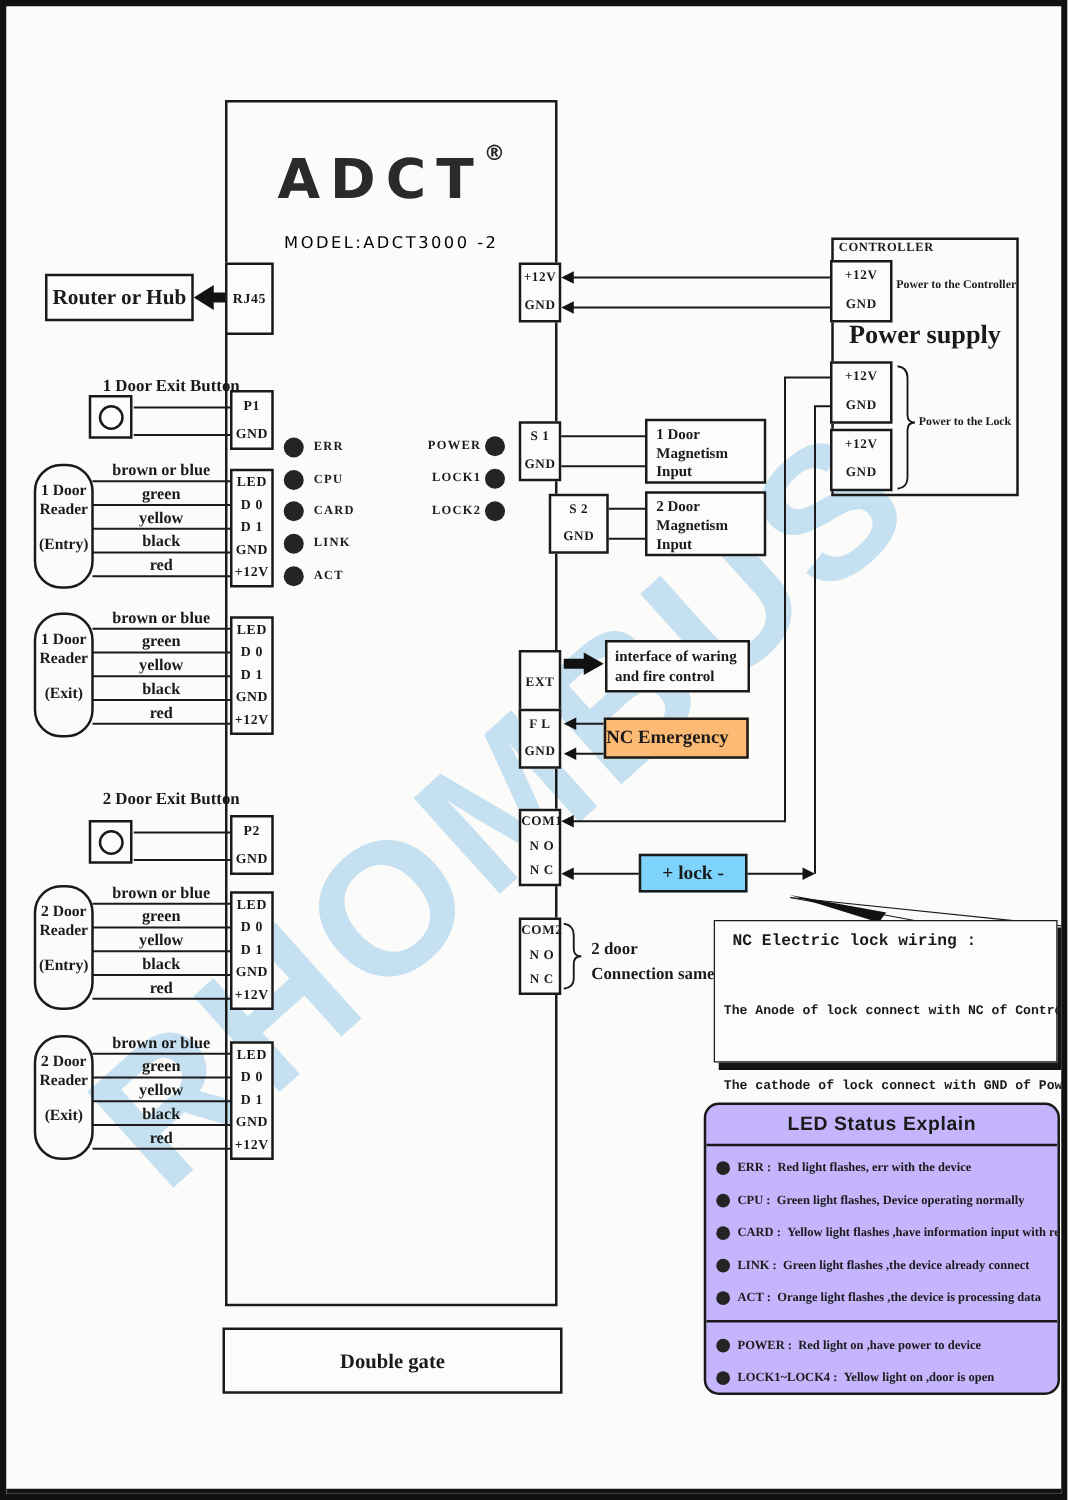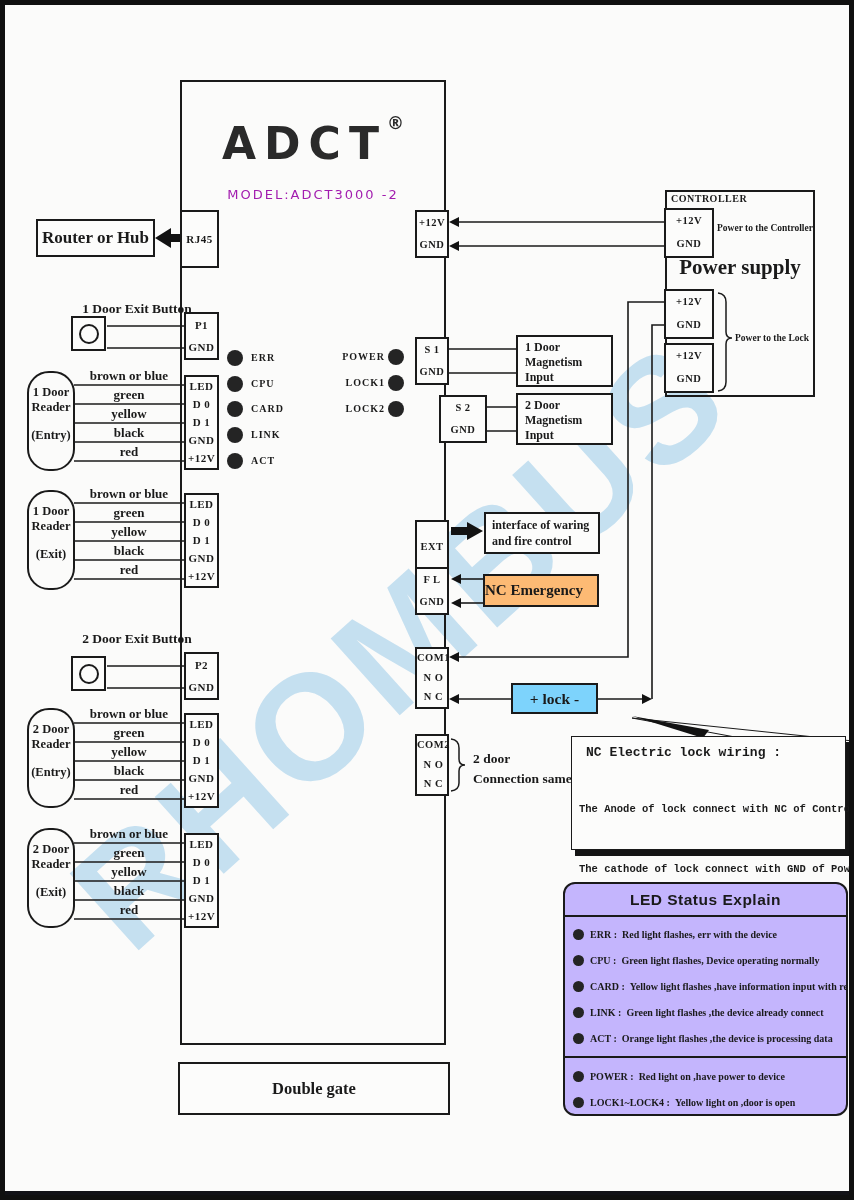--- a/index.html
+++ b/index.html
@@ -18,21 +18,21 @@
     z-index:0;user-select:none;white-space:nowrap;
   }
   svg.wires{position:absolute;left:0;top:0;z-index:1;}
   .layer{position:absolute;left:0;top:0;width:100%;height:100%;z-index:2;}
   .box{position:absolute;border:2px solid #1a1a1a;box-sizing:border-box;background:transparent;}
   .board{left:175px;top:75px;width:266px;height:965px;border-width:2px;}
   .brand{left:175px;top:108px;width:266px;text-align:center;
     font-family:"DejaVu Sans", sans-serif;font-weight:600;font-size:44px;letter-spacing:8px;color:#2a2a2a;}
   .brand sup{font-size:17px;letter-spacing:0;vertical-align:30px;}
   .model{left:175px;top:182px;width:266px;text-align:center;
-    font-family:"DejaVu Sans", sans-serif;font-weight:500;font-size:13px;letter-spacing:2px;color:#a21caf;}
+    font-family:"DejaVu Sans", sans-serif;font-weight:500;font-size:13px;letter-spacing:2px;color:#000000;}
   .tblock{display:grid;place-items:center;background:#fcfcfb;border:2px solid #1a1a1a;
     box-sizing:border-box;font-weight:bold;font-size:11px;letter-spacing:0.5px;}
   .tblock div{line-height:1;}
   .tblock.small{font-size:10.5px;}
   .lbl{font-weight:bold;white-space:nowrap;}
   .wirelabel{position:absolute;width:110px;text-align:center;font-weight:bold;font-size:13px;line-height:14px;}
   .stadium{position:absolute;width:48px;height:100px;border:2.5px solid #1a1a1a;border-radius:22px;
     box-sizing:border-box;text-align:center;font-weight:bold;font-size:12.5px;}
   .stadium .l1{margin-top:12px;}
   .stadium .l3{margin-top:13px;}

